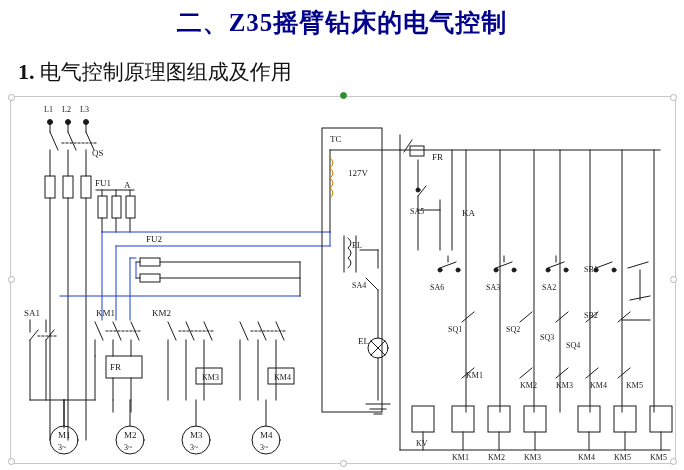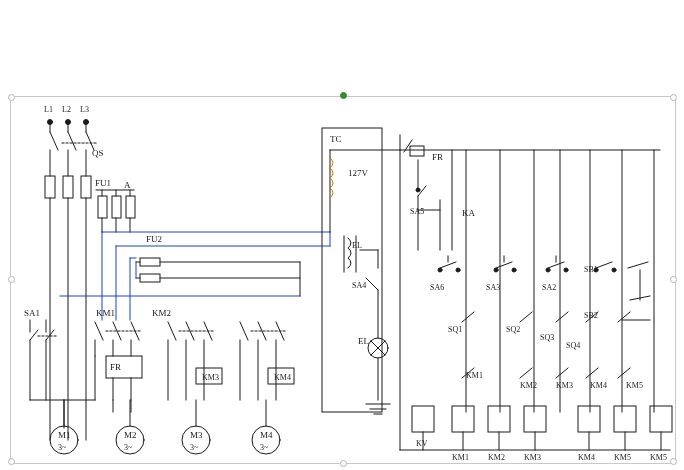--- a/index.html
+++ b/index.html
@@ -11,21 +11,26 @@
   .frame{position:absolute;left:10px;top:96px;width:664px;height:366px;border:1px solid #c9c9c9;background:#ffffff;}
   .dot{position:absolute;width:5px;height:5px;border:1px solid #b5b5b5;border-radius:50%;background:#fff;}
   svg.schem{position:absolute;left:0;top:0;}
   text{font-family:"Liberation Serif",serif;}
 </style>
 </head>
 <body>
 
 <div class="page">
 
-
+  <div class="title">二、Z35摇臂钻床的电气控制</div>
+
+  <div class="subtitle">
+    <span class="num">1.</span>
+    <span>电气控制原理图组成及作用</span>
+  </div>
 
   <div class="frame"></div>
 
   <div class="dot" style="left:8px;top:94px;"></div>
   <div class="dot" style="left:340px;top:92px;background:#2f8f2f;border-color:#2f8f2f;"></div>
   <div class="dot" style="left:670px;top:94px;"></div>
   <div class="dot" style="left:8px;top:276px;"></div>
   <div class="dot" style="left:670px;top:276px;"></div>
   <div class="dot" style="left:8px;top:458px;"></div>
   <div class="dot" style="left:340px;top:460px;"></div>

